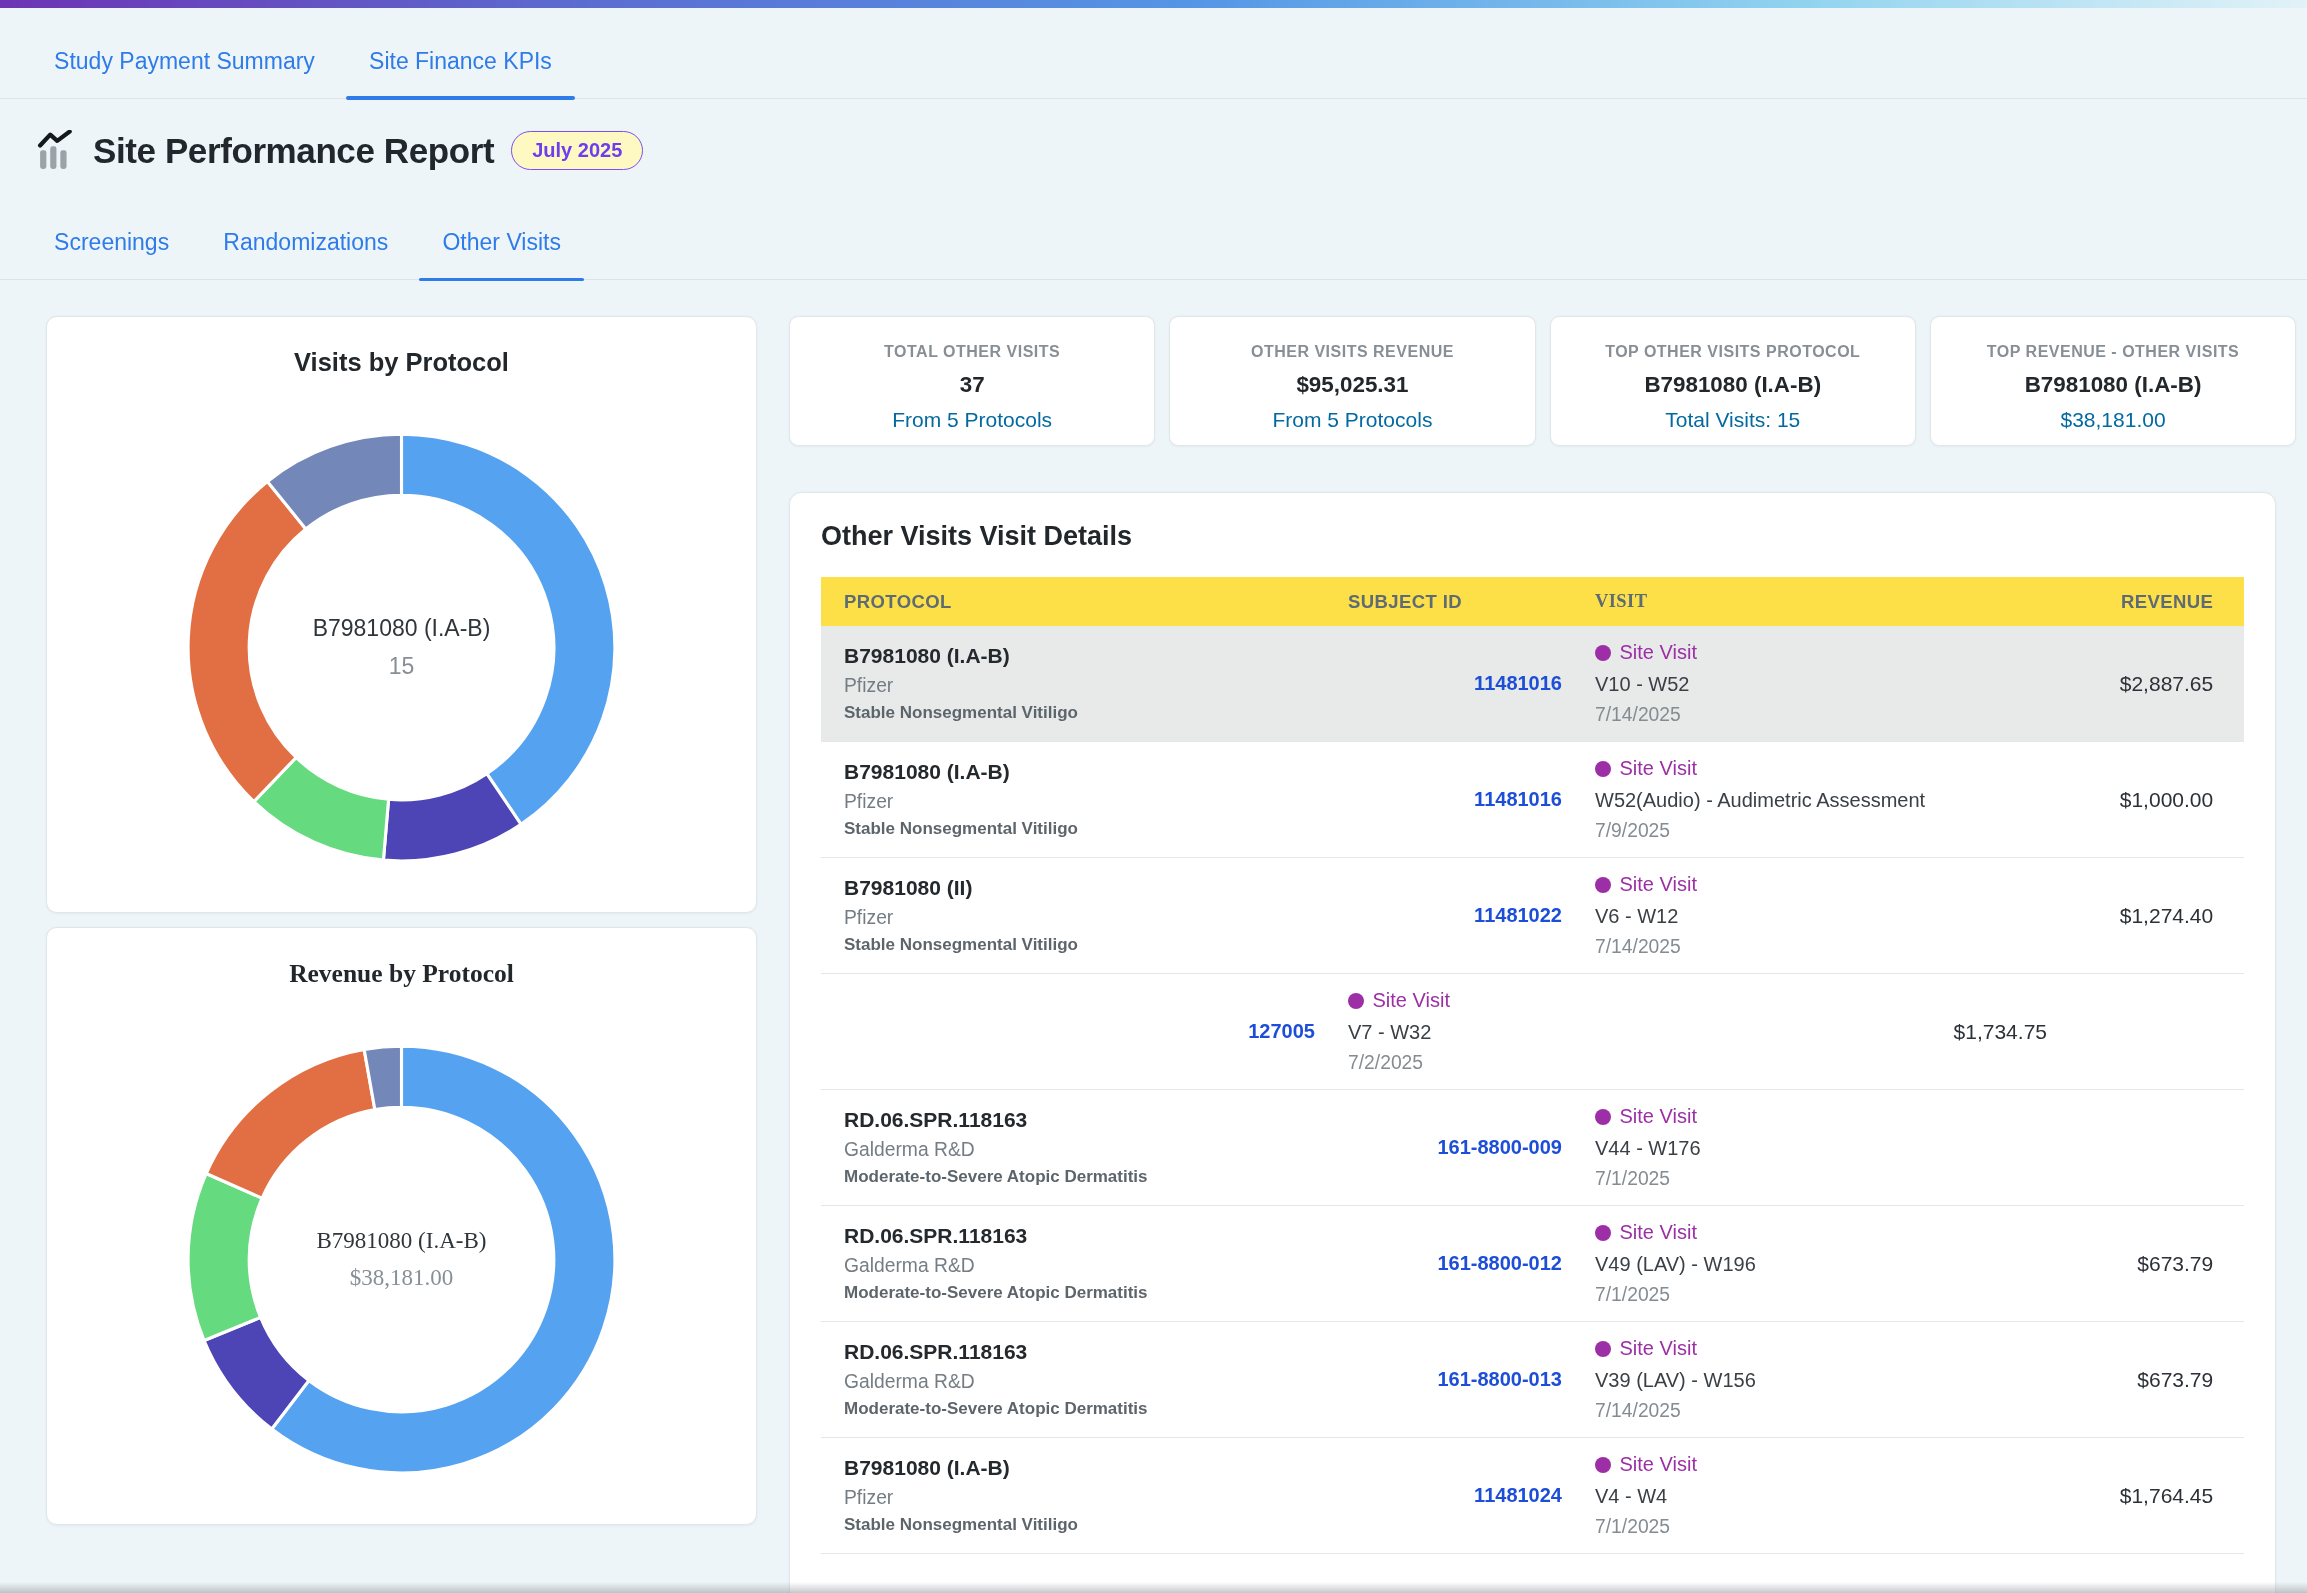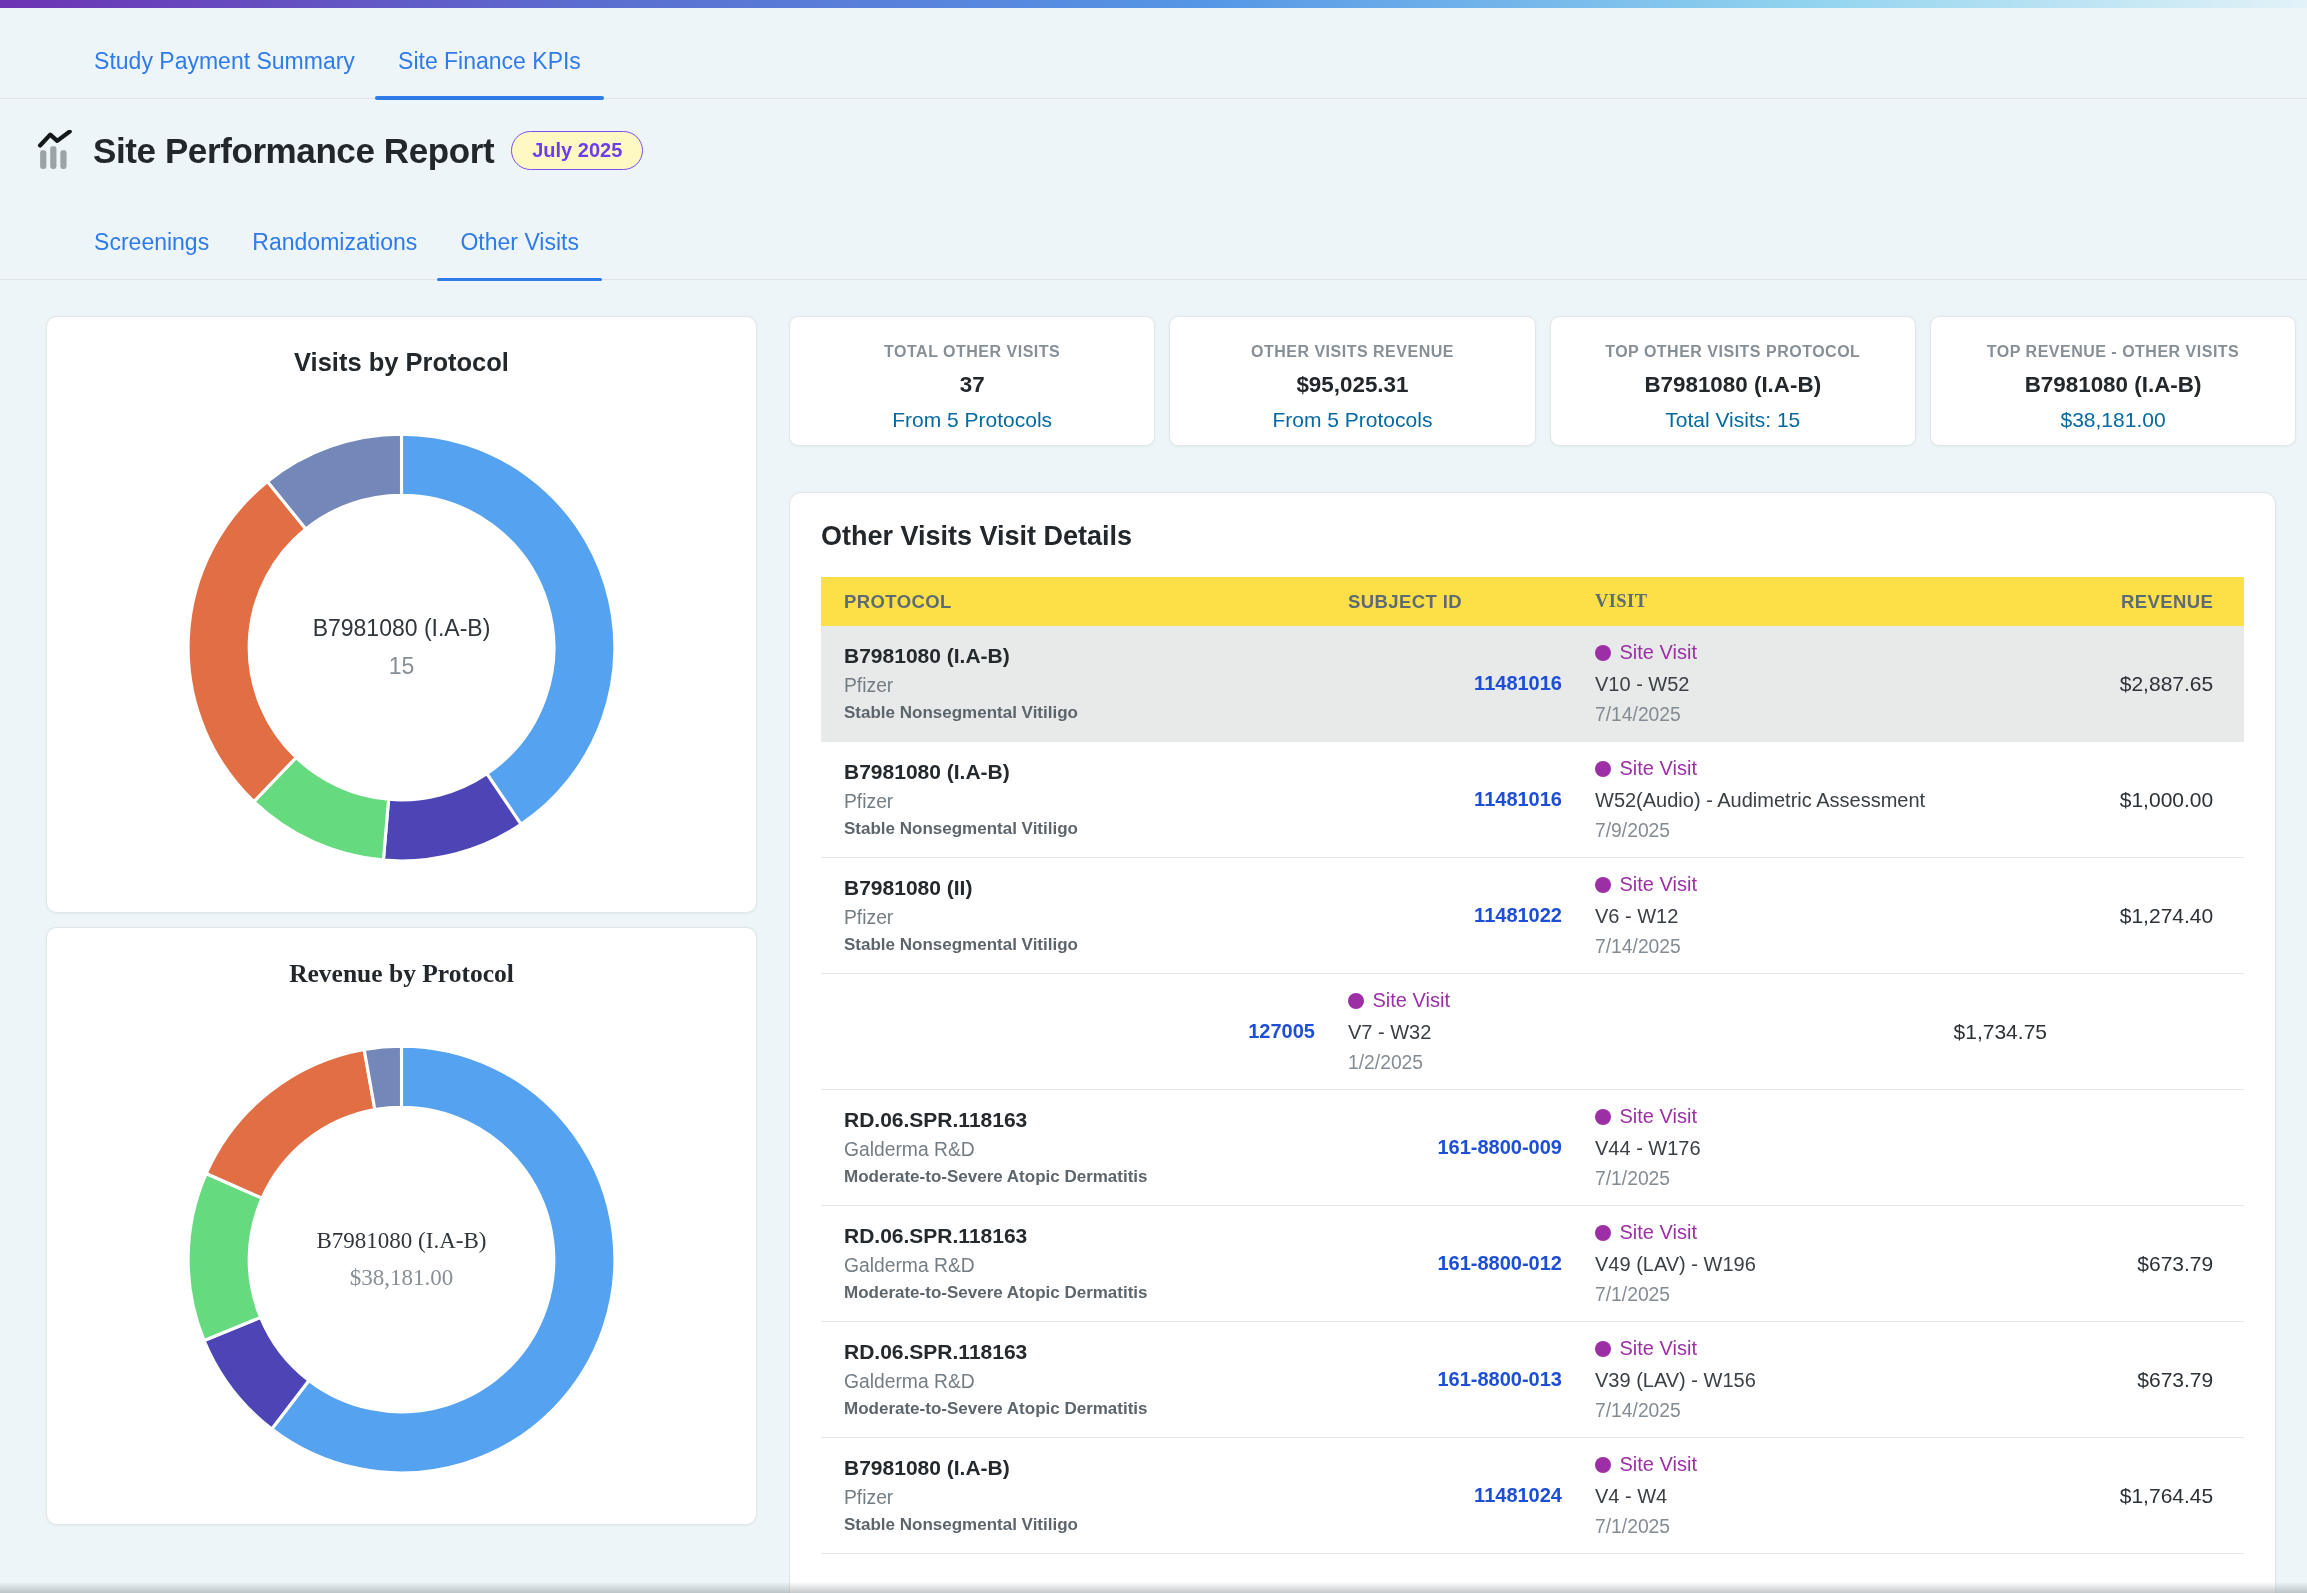--- a/index.html
+++ b/index.html
@@ -1,21 +1,21 @@
 <!DOCTYPE html>
 <html style="font-size:12.4px"><head>
 <meta charset="utf-8">
 <style>
   html,body{margin:0;padding:0;width:2307px;height:1593px;overflow:hidden;
     background:#edf5f8;font-family:"Liberation Sans","DejaVu Sans",sans-serif;
     -webkit-font-smoothing:antialiased;color:#24292e;}
   .topbar{height:7.7px;width:100%;
     background:linear-gradient(90deg,#6d34b4 0%,#5b6ed0 26%,#5596e6 52%,#90d3ef 78%,#e2f2f8 100%);}
   
-  .tabs{display:flex;gap:37px;padding-left:91px;border-bottom:1.5px solid #dfe3e6;}
+  .tabs{display:flex;gap:48px;padding-left:51px;border-bottom:1.5px solid #dfe3e6;}
   .tab{position:relative;padding:40px 3.1px 23px 3.1px;font-size:23px;font-weight:500;
     color:#2e7be9;cursor:pointer;white-space:nowrap;}
   .tabs.sub .tab{padding-top:39px;}
   .tab.active::after{content:"";position:absolute;left:-20px;right:-20px;bottom:-2.3px;
     height:3.9px;border-radius:2.3px;background:#2e7be9;}
   
   .titlerow{display:flex;align-items:center;margin:31px 0 0 37px;}
   .titlerow h1{font-size:35px;font-weight:700;color:#22272d;margin:0 0 0 14px;letter-spacing:-0.4px;}
   .badge{margin-left:17px;font-size:20px;font-weight:700;color:#6d3ef0;
     background:#fef9c3;border:1.9px solid #7c4ff0;border-radius:772px;padding:7px 20px;}
@@ -237,21 +237,21 @@
           <div class="trow">
             <div class="cell c-subject">
               <div>127005</div>
             </div>
             <div class="cell c-visit">
               <div class="v-type">
                 <div class="dot"></div>
                 <div>Site Visit</div>
               </div>
               <div class="v-name">V7 - W32</div>
-              <div class="v-date">1/2/2025</div>
+              <div class="v-date">7/2/2025</div>
             </div>
             <div class="cell c-revenue">
               <div>$1,734.75</div>
             </div>
           </div>
           <div class="trow">
             <div class="cell c-protocol">
               <div class="p-name">RD.06.SPR.118163</div>
               <div class="p-sponsor">Galderma R&amp;D</div>
               <div class="p-ind">Moderate-to-Severe Atopic Dermatitis</div>

